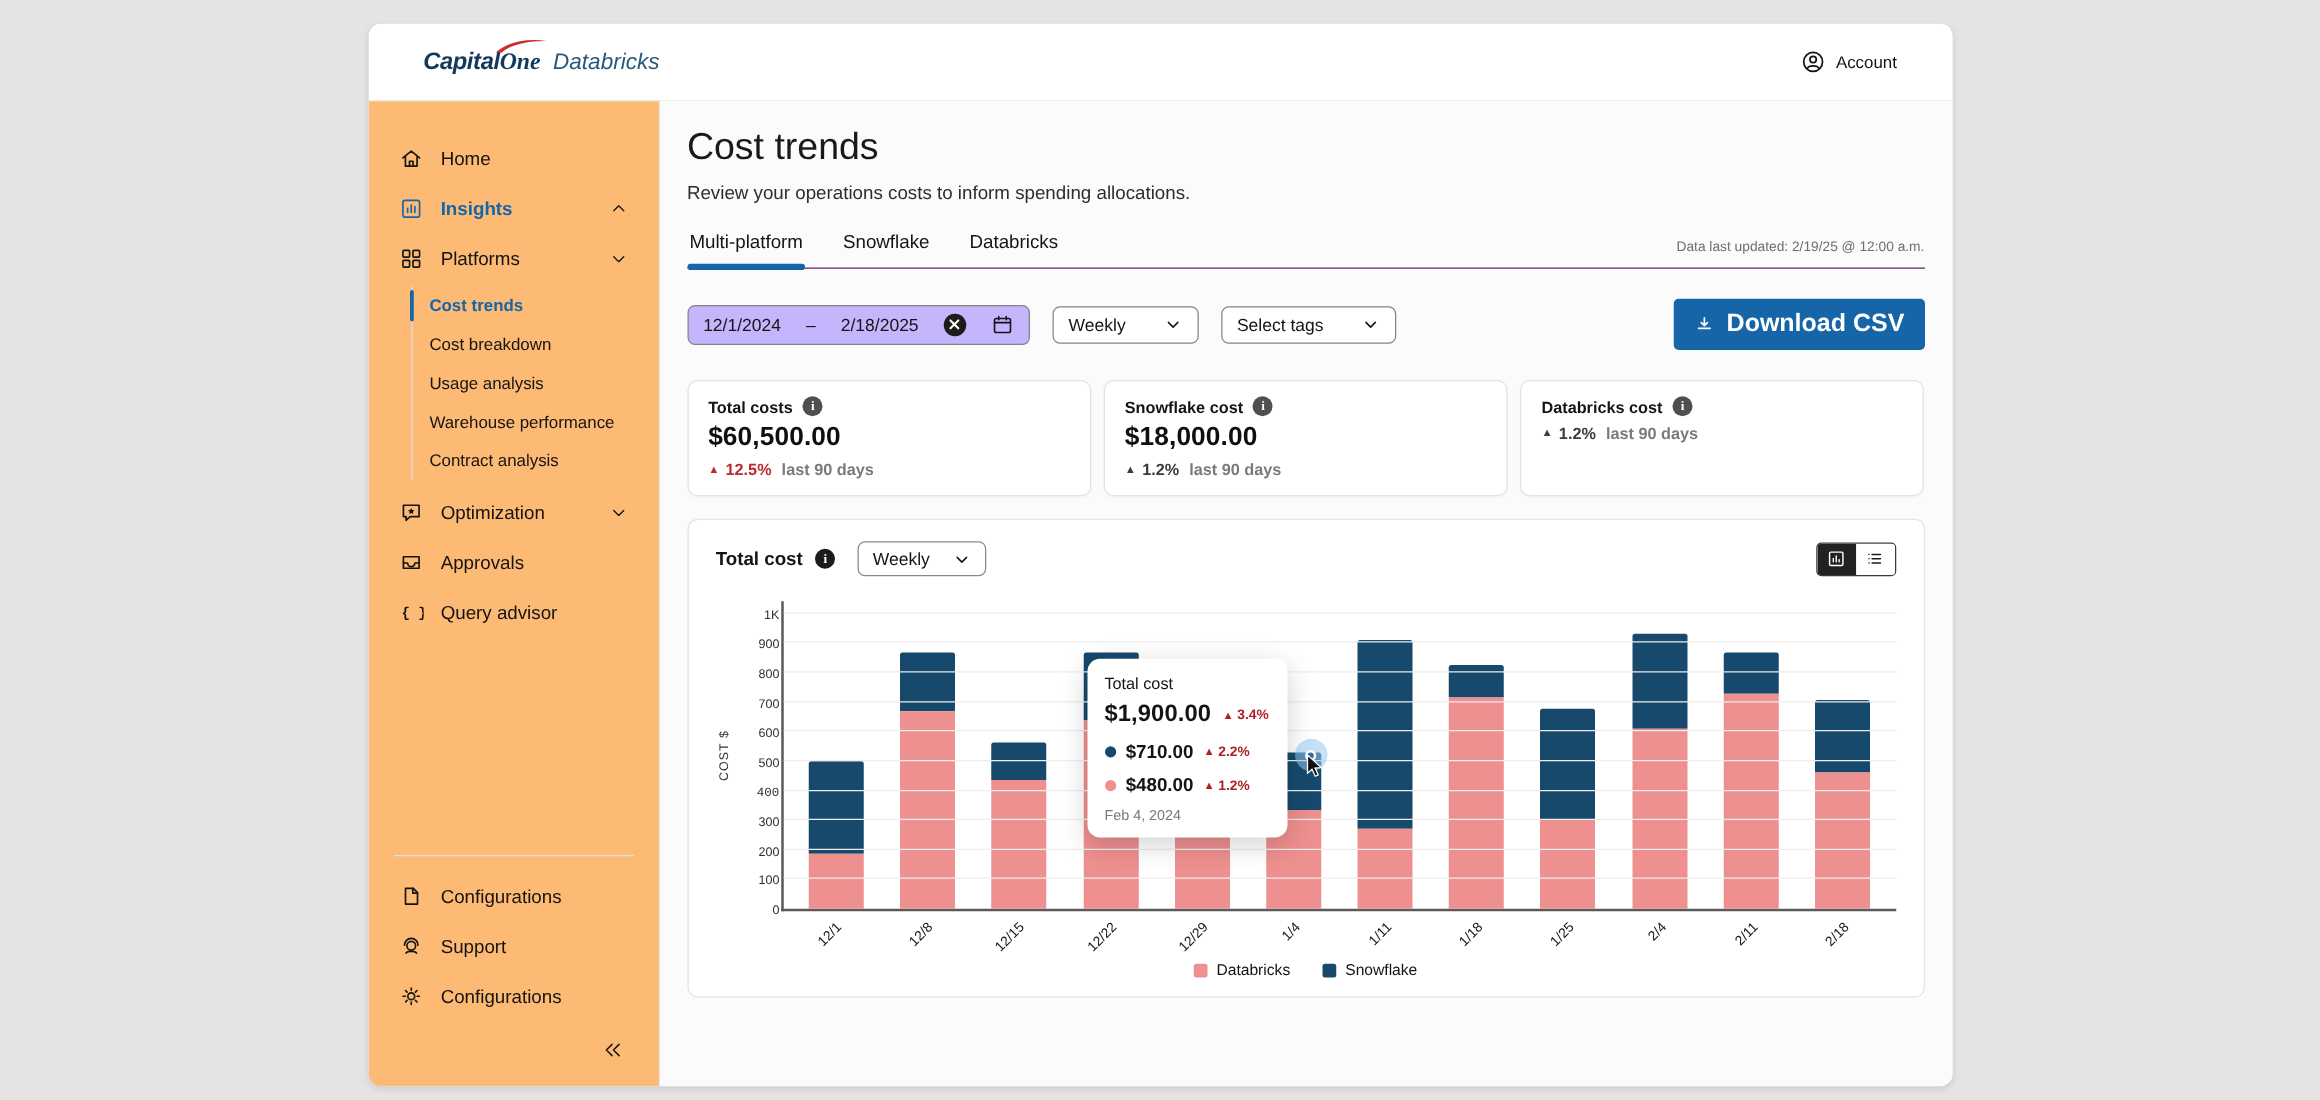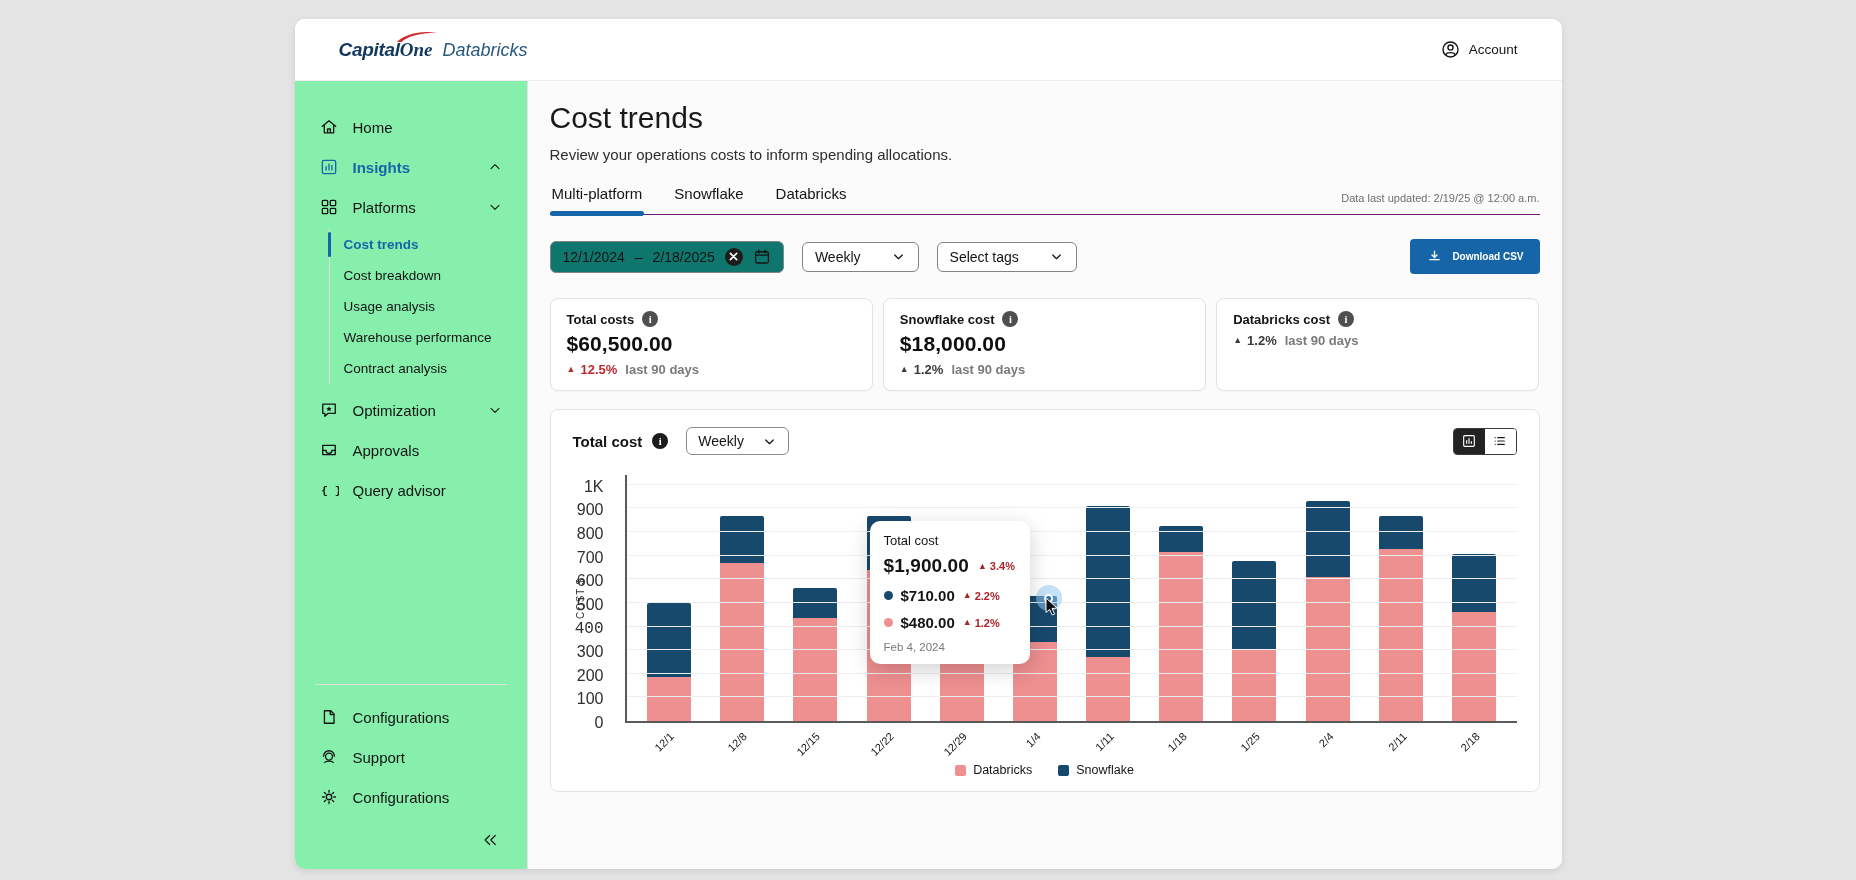--- a/index.html
+++ b/index.html
@@ -16,21 +16,21 @@
   .logo .cap{font-size:19px;font-weight:800;font-style:italic;color:#12395c;letter-spacing:-.3px}
   .logo .one{font-size:19px;font-weight:700;font-style:italic;color:#12395c;font-family:"Liberation Serif",serif}
   .logo .swoosh{position:absolute;left:57px;top:-9px;width:42px;height:14px}
   .logo .product{font-size:18px;font-style:italic;font-weight:500;color:#27587c;margin-left:10px}
   .account{display:flex;align-items:center;gap:8px;font-size:13.5px;cursor:pointer}
   .account svg{width:21px;height:21px;color:#141414}
 
   .body{flex:1;display:flex;min-height:0}
 
   
-  .sidebar{width:233px;flex:none;background:#86efac;border-right:1px solid #e2e2e2;
+  .sidebar{width:233px;flex:none;background:#fdba74;border-right:1px solid #e2e2e2;
            padding:26px 0 16px;display:flex;flex-direction:column}
   .nav-item{display:flex;align-items:center;gap:14px;padding:10px 24px;font-size:15px;cursor:pointer}
   .nav-item .nav-icon{width:20px;height:20px;flex:none;color:#141414;display:flex}
   .nav-item .nav-icon svg{width:20px;height:20px}
   .nav-item .chev{margin-left:auto;width:16px;height:16px;color:#141414;display:flex}
   .nav-item .chev svg{width:16px;height:16px}
   .nav-item.active{color:#1565a8;font-weight:700}
   .nav-item.active .nav-icon{color:#1565a8}
   .sub-list{margin:2px 0 6px 34px;border-left:1px solid #dcdcdc}
   .sub-item{position:relative;padding:8px 8px 8px 14px;font-size:13.5px;cursor:pointer;color:#141414}
@@ -49,33 +49,33 @@
 
   .tabs-row{display:flex;align-items:flex-end;justify-content:space-between;border-bottom:1px solid #701a75}
   .tabs{display:flex;gap:28px}
   .tab{font-size:15px;padding:6px 2px 12px;position:relative;cursor:pointer;color:#141414}
   .tab.active{font-weight:500}
   .tab.active::after{content:"";position:absolute;left:0;right:0;bottom:-2px;height:5px;
                      border-radius:3px;background:#1565a8}
   .last-updated{font-size:11px;color:#6e6e6e;padding-bottom:10px}
 
   .filter-row{display:flex;align-items:center;gap:18px;margin-top:24px}
-  .date-input{display:flex;align-items:center;gap:10px;background:#0f766e;border:1px solid #848484;
+  .date-input{display:flex;align-items:center;gap:20px;background:#c4b5fd;border:1px solid #848484;
               border-radius:6px;padding:6px 12px;font-size:14px;cursor:text}
   .clear-btn{width:18px;height:18px;border-radius:50%;background:#1c1c1c;color:#fff;display:flex;
              align-items:center;justify-content:center;cursor:pointer;flex:none}
   .clear-btn svg{width:9px;height:9px}
   .cal-icon{width:18px;height:18px;color:#141414;cursor:pointer;display:flex}
   .cal-icon svg{width:18px;height:18px}
   .select{display:flex;align-items:center;gap:30px;background:#fff;border:1px solid #848484;
           border-radius:6px;padding:6px 12px;font-size:14px;cursor:pointer}
   .select .chev{width:15px;height:15px;display:flex;color:#141414}
   .select .chev svg{width:15px;height:15px}
   .btn-primary{margin-left:auto;display:flex;align-items:center;gap:9px;background:#1565a8;color:#fff;
-               font-size:10px;font-weight:700;border:none;border-radius:4px;padding:9px 16px;cursor:pointer;
+               font-size:20px;font-weight:700;border:none;border-radius:4px;padding:9px 16px;cursor:pointer;
                font-family:"Liberation Sans",sans-serif}
   .btn-primary svg{width:17px;height:17px}
 
   .cards-row{display:flex;gap:10px;margin-top:24px}
   .stat-card{flex:1;background:#fff;border:1px solid #e3e3e3;border-radius:8px;padding:12px 16px 13px;
              box-shadow:0 1px 2px rgba(0,0,0,.03)}
   .stat-label-row{display:flex;align-items:center;gap:8px;font-size:13px;font-weight:700}
   .info{width:16px;height:16px;border-radius:50%;background:#4f4f4f;color:#fff;font-size:10.5px;
         font-weight:700;font-family:"Liberation Serif",serif;display:flex;align-items:center;
         justify-content:center;flex:none;cursor:pointer}
@@ -97,21 +97,21 @@
   .toggle-btn{width:31px;height:25px;display:flex;align-items:center;justify-content:center;
               background:#fff;color:#1c1c1c;cursor:pointer}
   .toggle-btn.active{background:#222;color:#fff}
   .toggle-btn svg{width:16px;height:16px}
 
   .chart-area{display:flex;margin-top:20px}
   .ylabel-col{width:18px;flex:none;position:relative}
   .ylabel{position:absolute;top:118px;left:-28px;transform:rotate(-90deg);font-size:10px;
           letter-spacing:.8px;color:#333;white-space:nowrap;width:70px;text-align:center}
   .yticks{width:34px;flex:none;position:relative;height:248px}
-  .ytick{position:absolute;right:21px;transform:translateY(50%);font-size:16px;color:#2e2e2e}
+  .ytick{position:absolute;right:1px;transform:translateY(50%);font-size:10px;color:#2e2e2e}
   .plot{flex:1;position:relative;height:248px;border-left:2px solid #5a5a5a;border-bottom:2px solid #5a5a5a}
   .gridline{position:absolute;left:0;right:0;height:1px;background:#ededed}
   .bars{position:absolute;inset:0;display:flex;align-items:flex-end;padding:0 6px}
   .bar-col{flex:1;display:flex;justify-content:center;cursor:pointer}
   .bar{display:flex;flex-direction:column;width:44px}
   .seg-top{border-radius:2px 2px 0 0}
   .xlabels{display:flex;padding:0 6px;margin-left:52px;height:38px}
   .xslot{flex:1;position:relative}
   .xslot span{position:absolute;top:7px;right:50%;transform:rotate(-45deg);transform-origin:100% 0;
               font-size:11px;color:#141414;white-space:nowrap}

